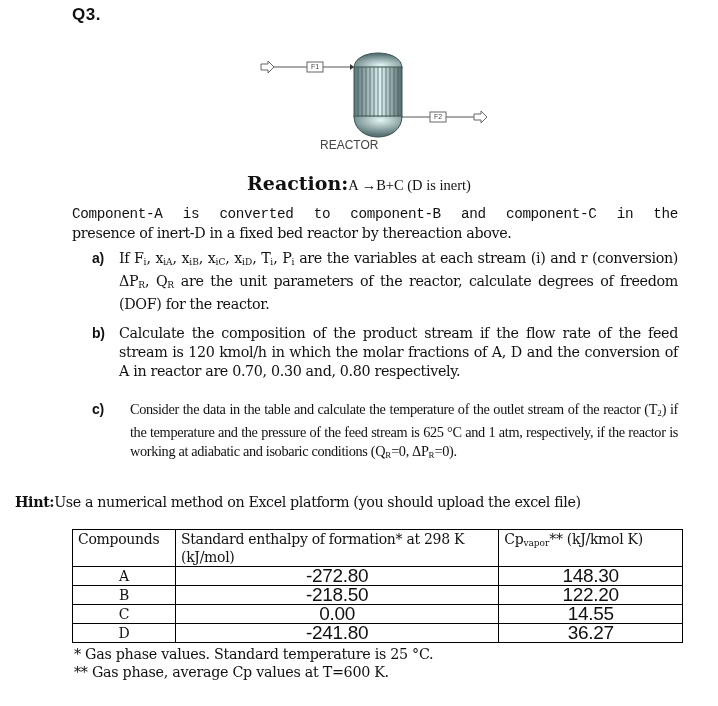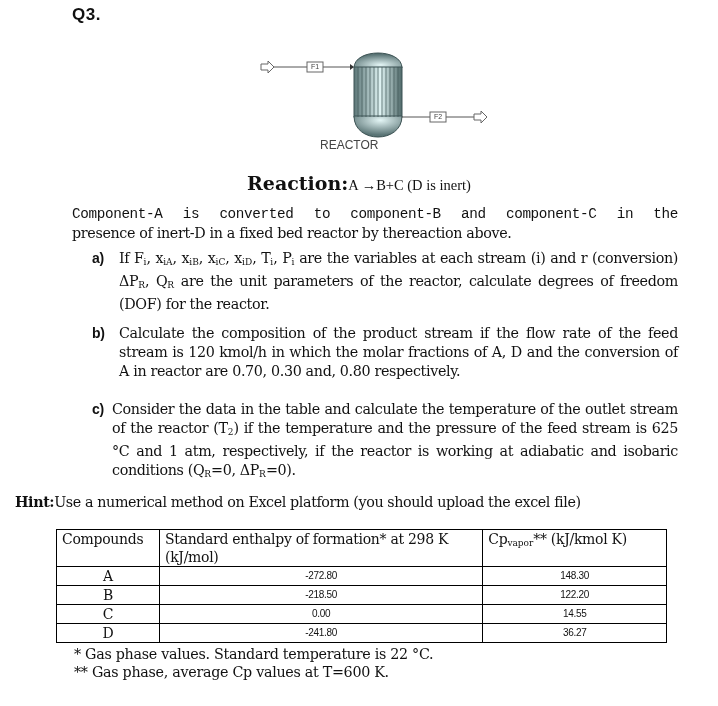--- a/index.html
+++ b/index.html
@@ -8,27 +8,27 @@
   .q-title { left: 72px; top: 5px; font-family: "Liberation Sans", sans-serif; font-weight: bold; font-size: 17px; letter-spacing: 0.5px; }
   .diagram { left: 250px; top: 30px; width: 260px; height: 130px; }
   .reactor-label { font-family: "Liberation Sans", sans-serif; font-size: 12px; color: #444; }
   .reaction-line { left: 0; width: 718px; top: 172px; text-align: center; font-size: 14.5px; font-family: "Liberation Serif", serif; }
   .reaction-line b { font-family: "DejaVu Serif", serif; font-weight: bold; font-size: 19px; }
   .para { left: 72px; width: 606px; font-size: 14.3px; line-height: 19px; text-align: justify; font-family: "DejaVu Serif", serif; letter-spacing: -0.35px; }
   .item { left: 92px; width: 586px; font-size: 14.3px; line-height: 19px; font-family: "DejaVu Serif", serif; letter-spacing: -0.35px; }
   .item .marker { position: absolute; left: 0; top: 0; font-family: "Liberation Sans", sans-serif; font-weight: bold; font-size: 14px; }
   .item .body { margin-left: 27px; text-align: justify; text-align-last: left; }
   .item.c .marker { left: 0; }
-  .item.c .body { margin-left: 20px; }
+  .item.c .body { margin-left: 38px; font-family: Liberation Serif, serif; }
   sub.s { font-size: 9px; vertical-align: -2px; letter-spacing: 0; }
   .hint { left: 15px; top: 494px; font-size: 14.3px; font-family: "DejaVu Serif", serif; letter-spacing: -0.4px; }
   .hint b { font-weight: bold; }
-  table.data { position: absolute; left: 56px; top: 529px; width: 611px; border-collapse: collapse; font-family: "DejaVu Serif", serif; font-size: 14px; letter-spacing: -0.3px; }
+  table.data { position: absolute; left: 72px; top: 529px; width: 611px; border-collapse: collapse; font-family: "DejaVu Serif", serif; font-size: 14px; letter-spacing: -0.3px; }
   table.data td { border: 1px solid #000; padding: 0 5px; line-height: 18px; vertical-align: top; }
-  table.data td.num { text-align: center; font-family: "Liberation Sans", sans-serif; font-size: 10px; line-height: 18px; }
+  table.data td.num { text-align: center; font-family: "Liberation Sans", sans-serif; font-size: 19px; line-height: 18px; }
   table.data td.cmp { text-align: center; }
   table.data tr.body-row td { height: 18px; }
   .foot { left: 74px; font-size: 14.3px; font-family: "DejaVu Serif", serif; letter-spacing: -0.3px; }
 </style>
 </head>
 <body>
 
 <div class="abs q-title">Q3.</div>
 
 <div class="abs diagram">
@@ -148,14 +148,14 @@
     <td class="num">14.55</td>
   </tr>
   <tr class="body-row">
     <td class="cmp">D</td>
     <td class="num">-241.80</td>
     <td class="num">36.27</td>
   </tr>
 </tbody>
   </table>
 
-<div class="abs foot" style="top:646px;">* Gas phase values. Standard temperature is 22 °C.</div>
+<div class="abs foot" style="top:646px;">* Gas phase values. Standard temperature is 25 °C.</div>
 <div class="abs foot" style="top:664px;">** Gas phase, average Cp values at T=600 K.</div>
 
 </body></html>

